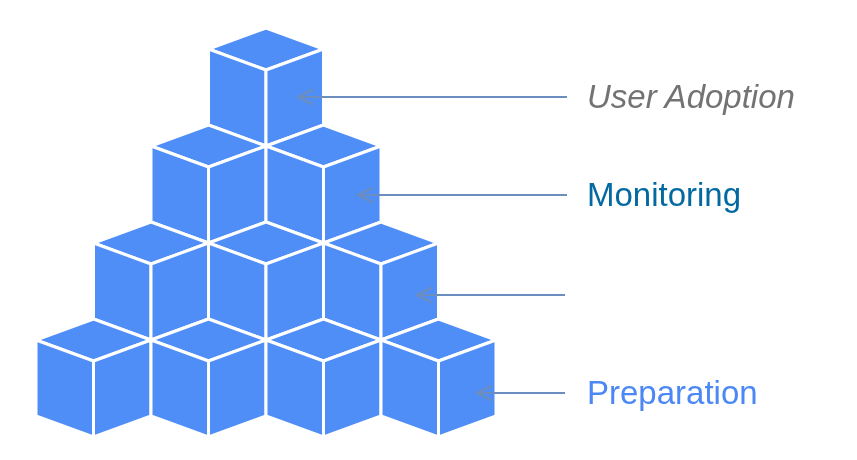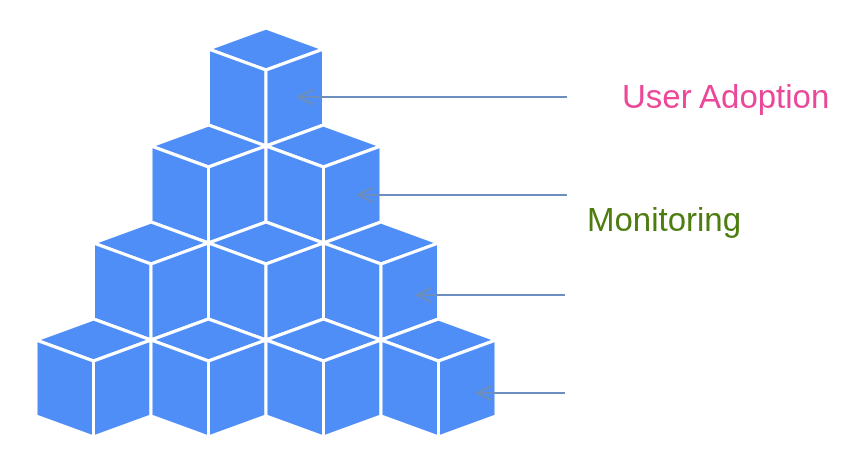--- a/index.html
+++ b/index.html
@@ -68,15 +68,16 @@
       <line x1="298" y1="97" x2="567" y2="97" stroke="#6c8ebf" stroke-width="2"></line>
       <polyline points="312,90 298,97 312,104" fill="none" stroke="#6c8ebf" stroke-width="2.5" stroke-linecap="round" stroke-linejoin="round"></polyline>
       <line x1="358" y1="195" x2="567" y2="195" stroke="#6c8ebf" stroke-width="2"></line>
       <polyline points="372,188 358,195 372,202" fill="none" stroke="#6c8ebf" stroke-width="2.5" stroke-linecap="round" stroke-linejoin="round"></polyline>
       <line x1="417" y1="295" x2="565" y2="295" stroke="#6c8ebf" stroke-width="2"></line>
       <polyline points="431,288 417,295 431,302" fill="none" stroke="#6c8ebf" stroke-width="2.5" stroke-linecap="round" stroke-linejoin="round"></polyline>
       <line x1="477" y1="393" x2="565" y2="393" stroke="#6c8ebf" stroke-width="2"></line>
       <polyline points="491,386 477,393 491,400" fill="none" stroke="#6c8ebf" stroke-width="2.5" stroke-linecap="round" stroke-linejoin="round"></polyline>
     </svg>
 
-  <div class="lvl-label" style="left: 622px; top: 77px; color: #ec4899;">User Adoption</div>
-  <div class="lvl-label" style="left: 587px; top: 175px; color: #4d7c0f; margin-top: 25px;">Monitoring</div>
+  <div class="lvl-label" style="left: 587px; top: 77px; color: #737373; font-style: italic;">User Adoption</div>
+  <div class="lvl-label" style="left: 587px; top: 175px; color: #0369a1;">Monitoring</div>
+  <div class="lvl-label" style="left: 587px; top: 373px; color: rgb(75, 135, 245);">Preparation</div>
 </div>
 
 </body></html>

